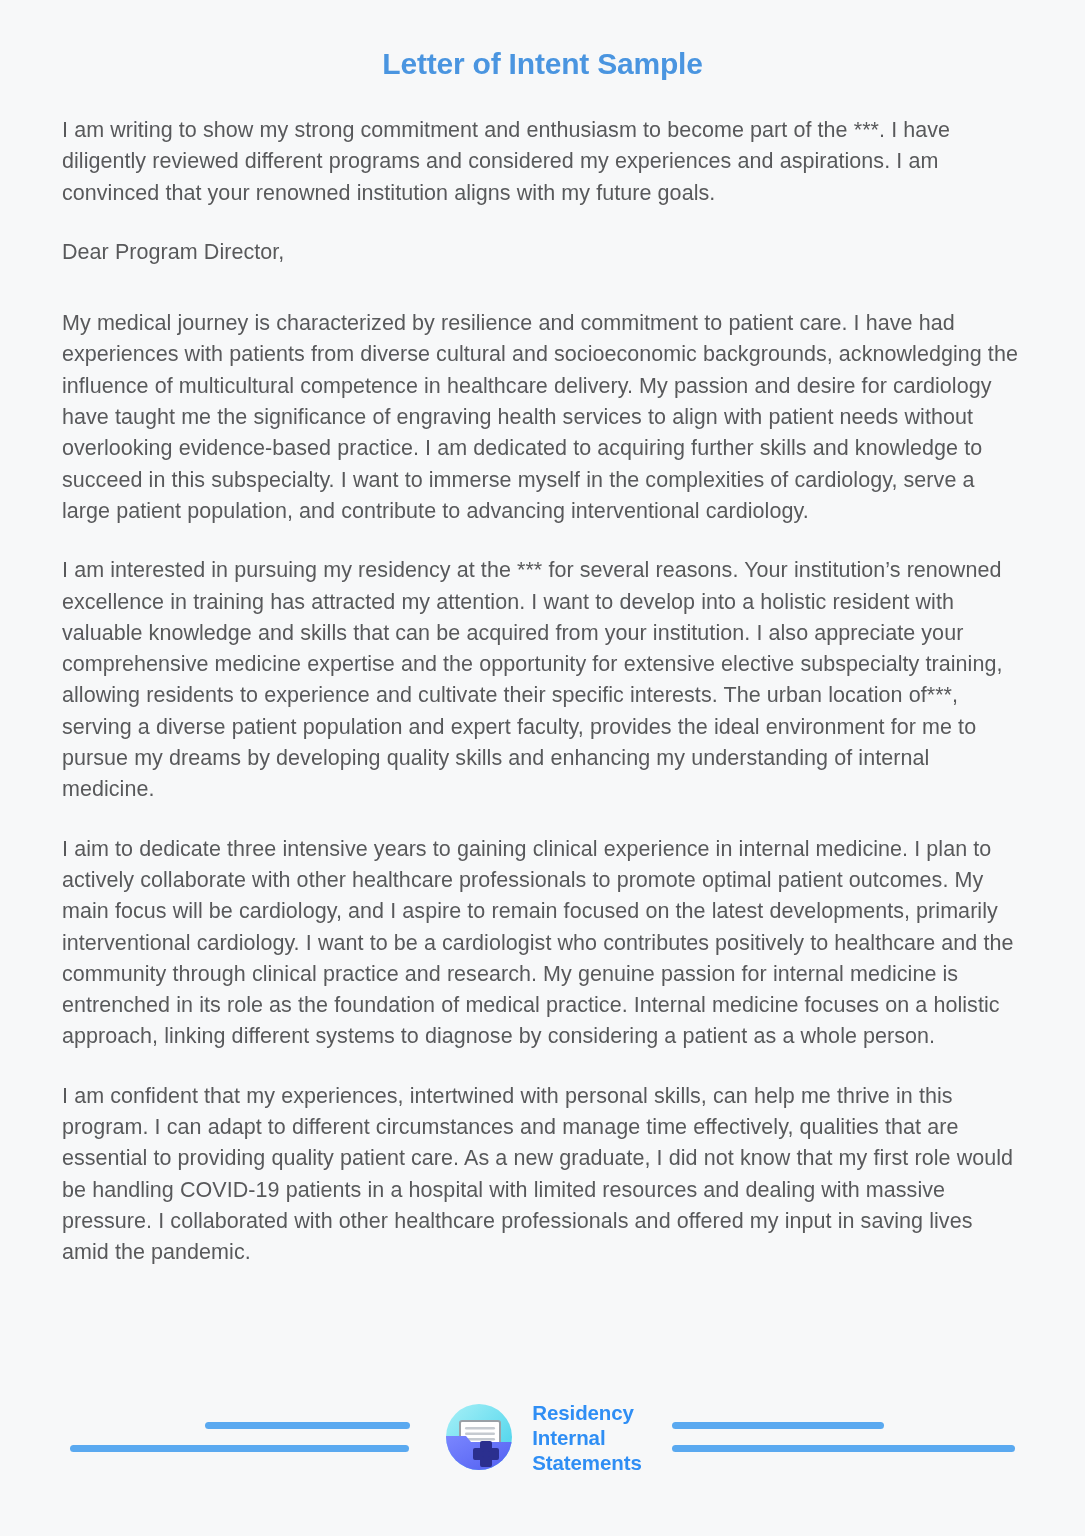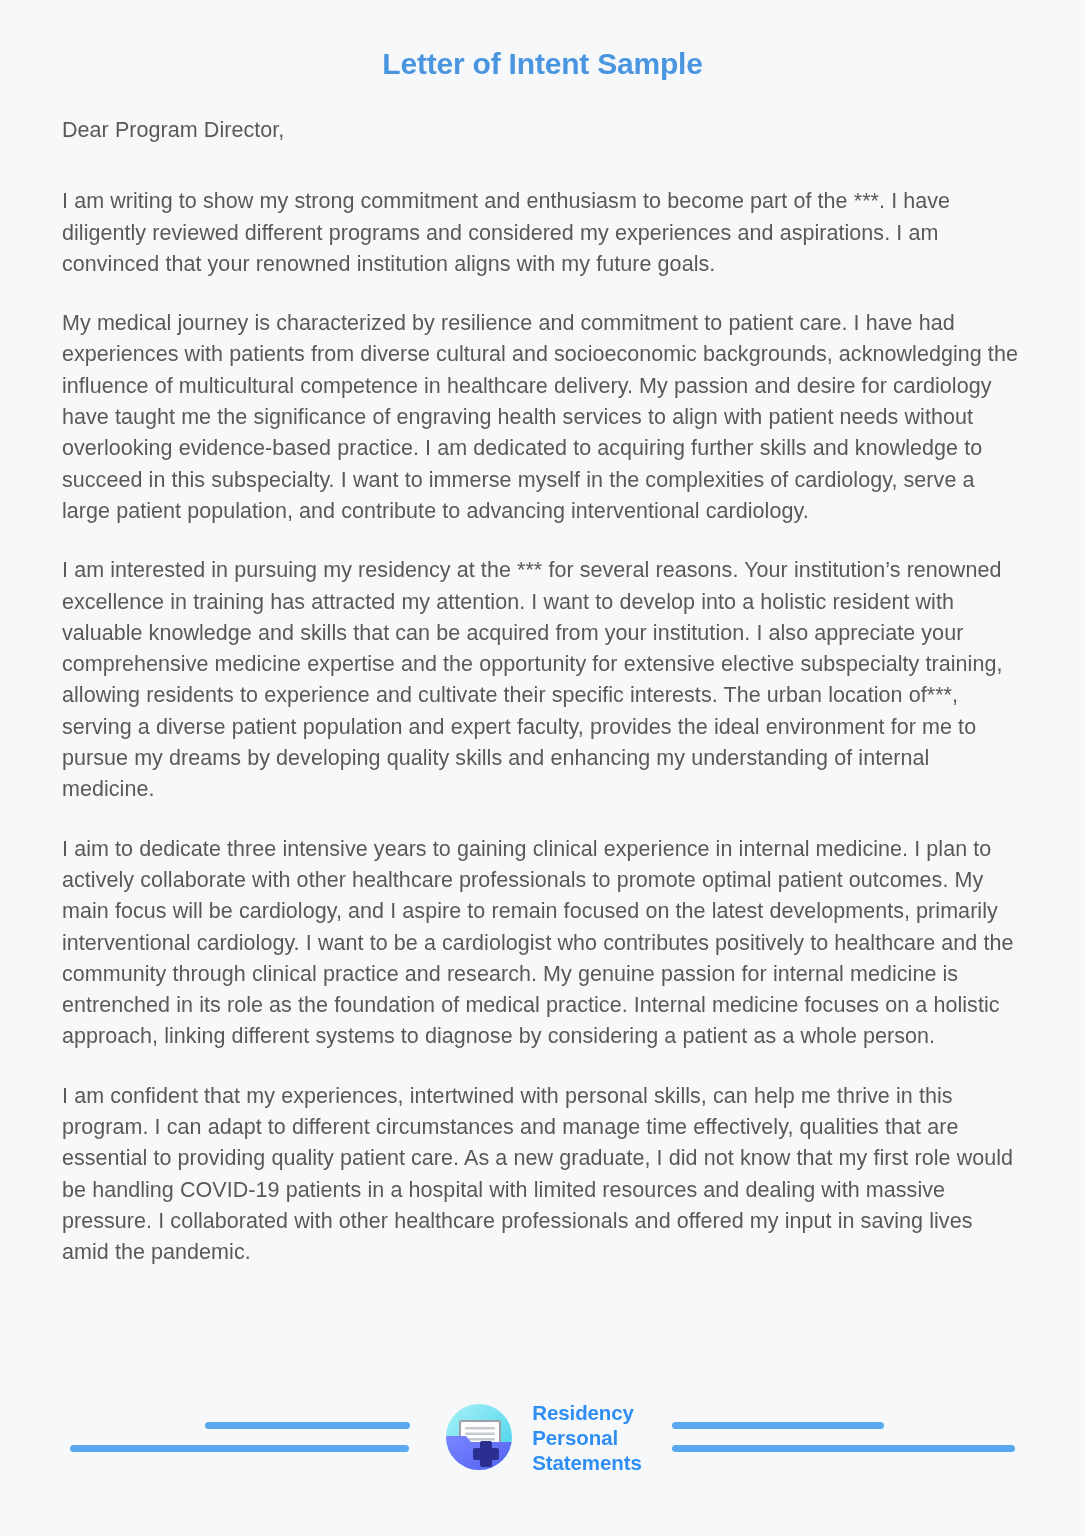--- a/index.html
+++ b/index.html
@@ -136,22 +136,22 @@
   }
 </style>
 </head>
 <body>
 
 <div class="page">
 
   <h1 class="doc-title">Letter of Intent Sample</h1>
 
   <div class="letter-body">
+    <p class="para">I am writing to show my strong commitment and enthusiasm to become part of the ***. I have diligently reviewed different programs and considered my experiences and aspirations. I am convinced that your renowned institution aligns with my future goals.</p>
     <p class="para greeting">Dear Program Director,</p>
-    <p class="para">I am writing to show my strong commitment and enthusiasm to become part of the ***. I have diligently reviewed different programs and considered my experiences and aspirations. I am convinced that your renowned institution aligns with my future goals.</p>
     <p class="para">My medical journey is characterized by resilience and commitment to patient care. I have had experiences with patients from diverse cultural and socioeconomic backgrounds, acknowledging the influence of multicultural competence in healthcare delivery. My passion and desire for cardiology have taught me the significance of engraving health services to align with patient needs without overlooking evidence-based practice. I am dedicated to acquiring further skills and knowledge to succeed in this subspecialty. I want to immerse myself in the complexities of cardiology, serve a large patient population, and contribute to advancing interventional cardiology.</p>
     <p class="para">I am interested in pursuing my residency at the *** for several reasons. Your institution’s renowned excellence in training has attracted my attention. I want to develop into a holistic resident with valuable knowledge and skills that can be acquired from your institution. I also appreciate your comprehensive medicine expertise and the opportunity for extensive elective subspecialty training, allowing residents to experience and cultivate their specific interests. The urban location of***, serving a diverse patient population and expert faculty, provides the ideal environment for me to pursue my dreams by developing quality skills and enhancing my understanding of internal medicine.</p>
     <p class="para">I aim to dedicate three intensive years to gaining clinical experience in internal medicine. I plan to actively collaborate with other healthcare professionals to promote optimal patient outcomes. My main focus will be cardiology, and I aspire to remain focused on the latest developments, primarily interventional cardiology. I want to be a cardiologist who contributes positively to healthcare and the community through clinical practice and research. My genuine passion for internal medicine is entrenched in its role as the foundation of medical practice. Internal medicine focuses on a holistic approach, linking different systems to diagnose by considering a patient as a whole person.</p>
     <p class="para last">I am confident that my experiences, intertwined with personal skills, can help me thrive in this program. I can adapt to different circumstances and manage time effectively, qualities that are essential to providing quality patient care. As a new graduate, I did not know that my first role would be handling COVID-19 patients in a hospital with limited resources and dealing with massive pressure. I collaborated with other healthcare professionals and offered my input in saving lives amid the pandemic.</p>
   </div>
 
   <div class="footer">
 
     <div class="rule-group left">
       <div class="rule short"></div>
@@ -181,21 +181,21 @@
             <rect x="25" y="29" width="30" height="2.6" rx="1.3" fill="#c5cad0"></rect>
             <rect x="25" y="34.5" width="30" height="2.6" rx="1.3" fill="#c5cad0"></rect>
             <rect x="25" y="40" width="30" height="2.6" rx="1.3" fill="#c5cad0"></rect>
             <path d="M6 38 h20 l5 6 h41 a3 3 0 0 1 3 3 v28 h-72 v-34 a3 3 0 0 1 3 -3 z" fill="url(#foldGrad)"></path>
             <path d="M35 52 h7 v-7 h8 v7 h7 v8 h-7 v7 h-8 v-7 h-7 z" fill="#2b2f8f" stroke="#2b2f8f" stroke-width="4" stroke-linejoin="round"></path>
           </g>
         </svg>
       </div>
       <div class="logo-wordmark">
         <span class="logo-line">Residency</span>
-        <span class="logo-line">Personal</span>
+        <span class="logo-line">Internal</span>
         <span class="logo-line">Statements</span>
       </div>
     </div>
 
     <div class="rule-group right">
       <div class="rule short"></div>
       <div class="rule long"></div>
     </div>
 
   </div>

